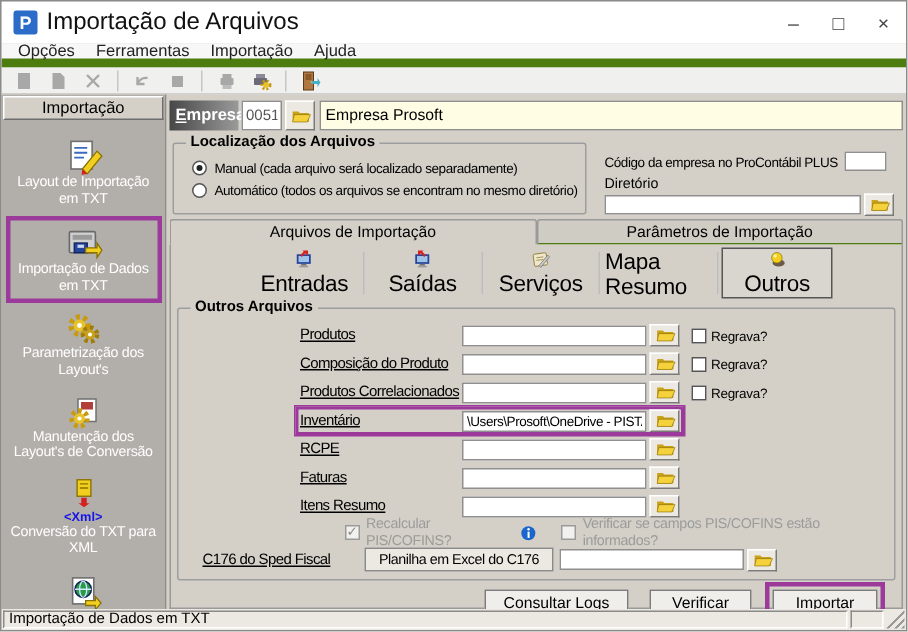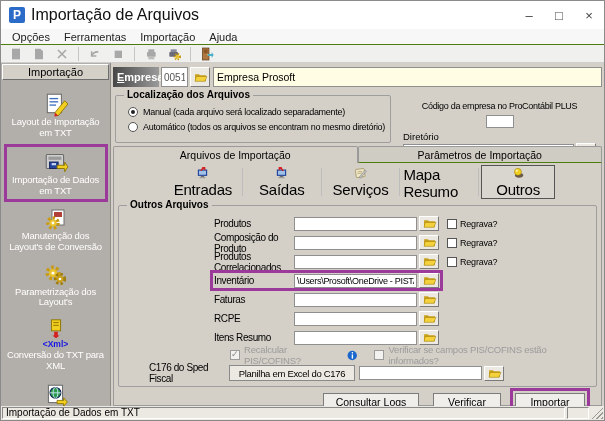--- a/index.html
+++ b/index.html
@@ -9,21 +9,21 @@
   .window { width:605px; height:421px; display:flex; flex-direction:column; border:1px solid #8a8a8a; background:#d4d0c8; overflow:hidden; }
 
   
   .titlebar { height:28px; background:#ffffff; display:flex; align-items:center; flex:0 0 auto; }
   .app-icon { width:16px; height:16px; margin:0 6px 0 8px; background:#2b6cc8; border-radius:2px; color:#fff; font-weight:bold; font-size:12px; line-height:16px; text-align:center; }
   .title-text { font-size:16px; color:#111; }
   .title-controls { margin-left:auto; display:flex; height:100%; }
   .tc-btn { width:30px; height:100%; display:flex; align-items:center; justify-content:center; font-size:13px; color:#444; }
 
   
-  .menubar { height:16px; background:#f7f7f7; display:flex; align-items:center; padding-left:4px; border-bottom:1px solid #4d7c0f; flex:0 0 auto;}
+  .menubar { height:16px; background:#f7f7f7; display:flex; align-items:center; padding-left:4px; border-bottom:6px solid #4d7c0f; flex:0 0 auto;}
   .menu-item { padding:0 7px; font-size:11px; color:#222; }
 
   
   .toolbar { height:18px; background:#f0f0ee; display:flex; align-items:center; padding-left:5px; gap:3px; border-bottom:1px solid #cfcfcf; flex:0 0 auto;}
   .tb-btn { width:20px; height:16px; display:flex; align-items:center; justify-content:center; }
   .tb-sep { width:1px; height:14px; background:#c6c6c6; margin:0 3px; }
 
   
   .body { flex:1; display:flex; min-height:0; }
 
@@ -53,21 +53,21 @@
   
   .top-row { display:flex; margin-bottom:3px; height:48px; flex:0 0 auto; }
   .groupbox { border:1px solid #9e9e9e; border-radius:2px; position:relative; }
   .gb-title { position:absolute; top:-7px; left:8px; background:var(--bg); padding:0 3px; font-weight:bold; font-size:10px; }
   .loc-box { width:276px; margin-left:2px; padding:8px 4px 2px 12px; }
   .radio-row { display:flex; align-items:center; gap:5px; height:15px; }
   .radio { width:10px; height:10px; border-radius:50%; border:1px solid #555; background:#fff; position:relative; flex:0 0 auto; }
   .radio[data-checked="true"]::after { content:""; position:absolute; left:2px; top:2px; width:4px; height:4px; border-radius:50%; background:#222; }
   .radio-label { font-size:9px; letter-spacing:-0.3px; }
   .right-panel { flex:1; padding:6px 6px 0 12px; }
-  .rp-row1 { display:flex; align-items:center; gap:4px;flex-direction:column; }
+  .rp-row1 { display:flex; align-items:center; gap:4px; }
   .rp-label { font-size:9px; letter-spacing:-0.3px; }
   .rp-code { width:28px; height:13px; border:1px solid #8f8f8f; background:#fff; }
   .rp-dir-label { font-size:9.5px; margin:3px 0 1px 0; }
   .rp-dir-row { display:flex; align-items:center; }
   .rp-dir-input { flex:1; height:13px; border:1px solid #8f8f8f; background:#fff; font-size:9px; padding:0 2px; }
   .rp-dir-row .browse { height:15px; }
 
   
   .tabstrip { display:flex; height:17px; flex:0 0 auto; }
   .tab { flex:1; text-align:center; font-size:10.5px; line-height:16px; border:1px solid #9a9a9a; border-bottom:none; border-radius:2px 2px 0 0; background:var(--bg); }
@@ -79,21 +79,21 @@
   .cat-btn { flex:1; display:flex; flex-direction:column; align-items:center; justify-content:center; gap:1px; border:1px solid transparent; }
   .cat-btn.pressed { border-color:#555; background:#d9d6cf; }
   .cat-label { font-size:15px; letter-spacing:-0.2px; }
   .cat-sep { width:1px; background:#bdbdbd; margin:3px 2px; }
 
   
   .outros-box { margin:4px 4px 2px 4px; padding:8px 5px 3px 5px; flex:1; display:flex; flex-direction:column;align-items:center; }
   .frow { display:flex; align-items:center; height:19px; flex:0 0 auto; }
   .frow-main { flex:1; display:flex; align-items:center; border:2px solid transparent; padding:0 1px; }
   .frow-main.hl { border-color:var(--purple); outline:1px solid var(--purple); }
-  .f-label { width:80px; font-size:10px; letter-spacing:-0.4px; flex:0 0 auto; }
+  .f-label { width:108px; font-size:10px; letter-spacing:-0.4px; flex:0 0 auto;text-decoration:underline; }
   .f-input { flex:1; height:14px; border:1px solid #8f8f8f; background:#fff; font-size:9px; letter-spacing:-0.3px; padding:0 2px; font-family:"Liberation Sans",sans-serif; }
   .f-browse { width:20px; height:15px; margin-left:2px; background:#ece9e2; border:1px solid; border-color:#fff #7a7a7a #7a7a7a #fff; display:flex; align-items:center; justify-content:center; padding:0; flex:0 0 auto;}
   .reg-cell { width:62px; display:flex; align-items:center; gap:3px; padding-left:5px; flex:0 0 auto; }
   .checkbox { width:10px; height:10px; border:1px solid #555; background:#fff; position:relative; flex:0 0 auto; }
   .checkbox[data-checked="true"]::after { content:"✓"; position:absolute; left:0px; top:-2px; font-size:9px; color:#333; }
   .checkbox.disabled { border-color:#9b9b9b; background:#f2f1ee; }
   .checkbox.disabled[data-checked="true"]::after { color:#8a8a8a; }
   .reg-label { font-size:9px; letter-spacing:-0.2px; }
   .pis-row { height:16px; display:flex; align-items:center; gap:16px; margin-left:106px; color:#9b9b9b; flex:0 0 auto; }
   .pis-item { display:flex; align-items:center; gap:4px; font-size:9.5px; letter-spacing:-0.2px; }
@@ -311,29 +311,29 @@
           <div class="s-label">Layout de Importação em TXT</div>
         </div>
         <div class="s-item selected">
           <svg width="26" height="26" viewBox="0 0 24 24">
               <use href="#ic-drive"></use>
             </svg>
           <div class="s-label">Importação de Dados em TXT</div>
         </div>
         <div class="s-item">
           <svg width="24" height="24" viewBox="0 0 24 24">
-              <use href="#ic-gear-page"></use>
-            </svg>
-          <div class="s-label">Manutenção dos Layout's de Conversão</div>
+              <use href="#ic-gears"></use>
+            </svg>
+          <div class="s-label">Parametrização dos Layout's</div>
         </div>
         <div class="s-item">
           <svg width="24" height="24" viewBox="0 0 24 24">
-              <use href="#ic-gears"></use>
-            </svg>
-          <div class="s-label">Parametrização dos Layout's</div>
+              <use href="#ic-gear-page"></use>
+            </svg>
+          <div class="s-label">Manutenção dos Layout's de Conversão</div>
         </div>
         <div class="s-item">
           <svg width="22" height="22" viewBox="0 0 24 24">
               <use href="#ic-xml-page"></use>
             </svg>
           <div class="xml-badge">&lt;Xml&gt;</div>
           <div class="s-label">Conversão do TXT para XML</div>
         </div>
         <div class="s-item">
           <svg width="26" height="26" viewBox="0 0 24 24">
@@ -491,34 +491,34 @@
                   <svg width="15" height="13" viewBox="0 0 24 24">
                     <use href="#ic-folder"></use>
                   </svg>
                 </button>
             </div>
             <div class="reg-cell"></div>
           </div>
 
           <div class="frow">
             <div class="frow-main">
+              <div class="f-label">RCPE</div>
+              <input class="f-input" value="" style="">
+              <button class="f-browse">
+                  <svg width="15" height="13" viewBox="0 0 24 24">
+                    <use href="#ic-folder"></use>
+                  </svg>
+                </button>
+            </div>
+            <div class="reg-cell"></div>
+          </div>
+
+          <div class="frow">
+            <div class="frow-main">
               <div class="f-label">Faturas</div>
-              <input class="f-input" value="" style="">
-              <button class="f-browse">
-                  <svg width="15" height="13" viewBox="0 0 24 24">
-                    <use href="#ic-folder"></use>
-                  </svg>
-                </button>
-            </div>
-            <div class="reg-cell"></div>
-          </div>
-
-          <div class="frow">
-            <div class="frow-main">
-              <div class="f-label">RCPE</div>
               <input class="f-input" value="" style="">
               <button class="f-browse">
                   <svg width="15" height="13" viewBox="0 0 24 24">
                     <use href="#ic-folder"></use>
                   </svg>
                 </button>
             </div>
             <div class="reg-cell"></div>
           </div>
 

